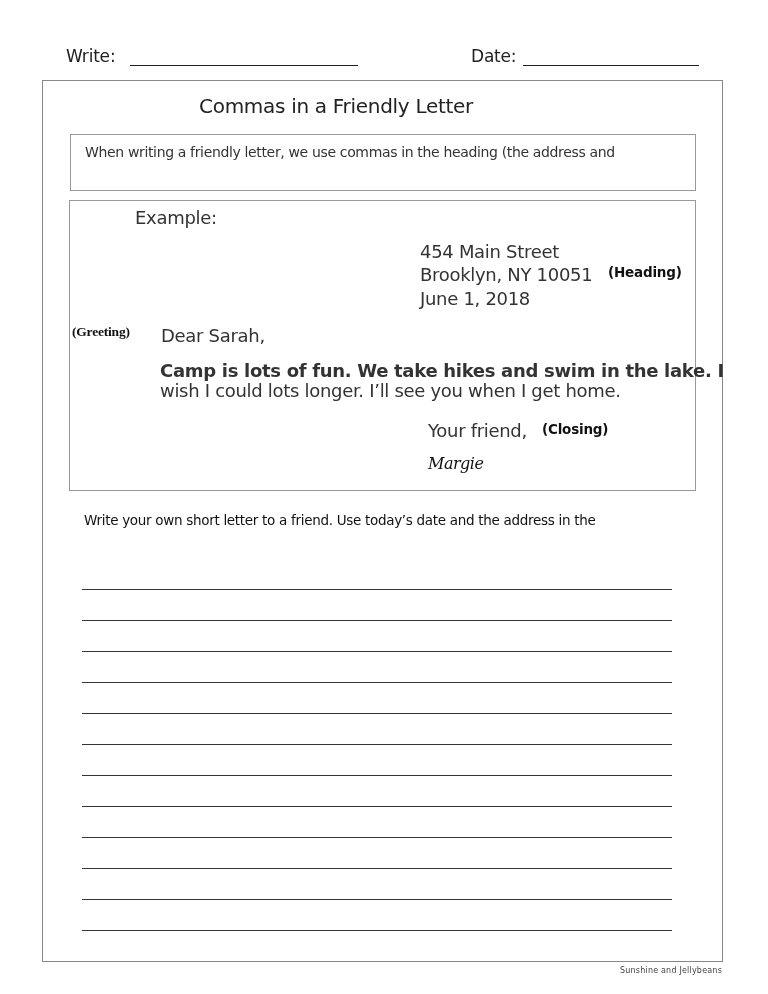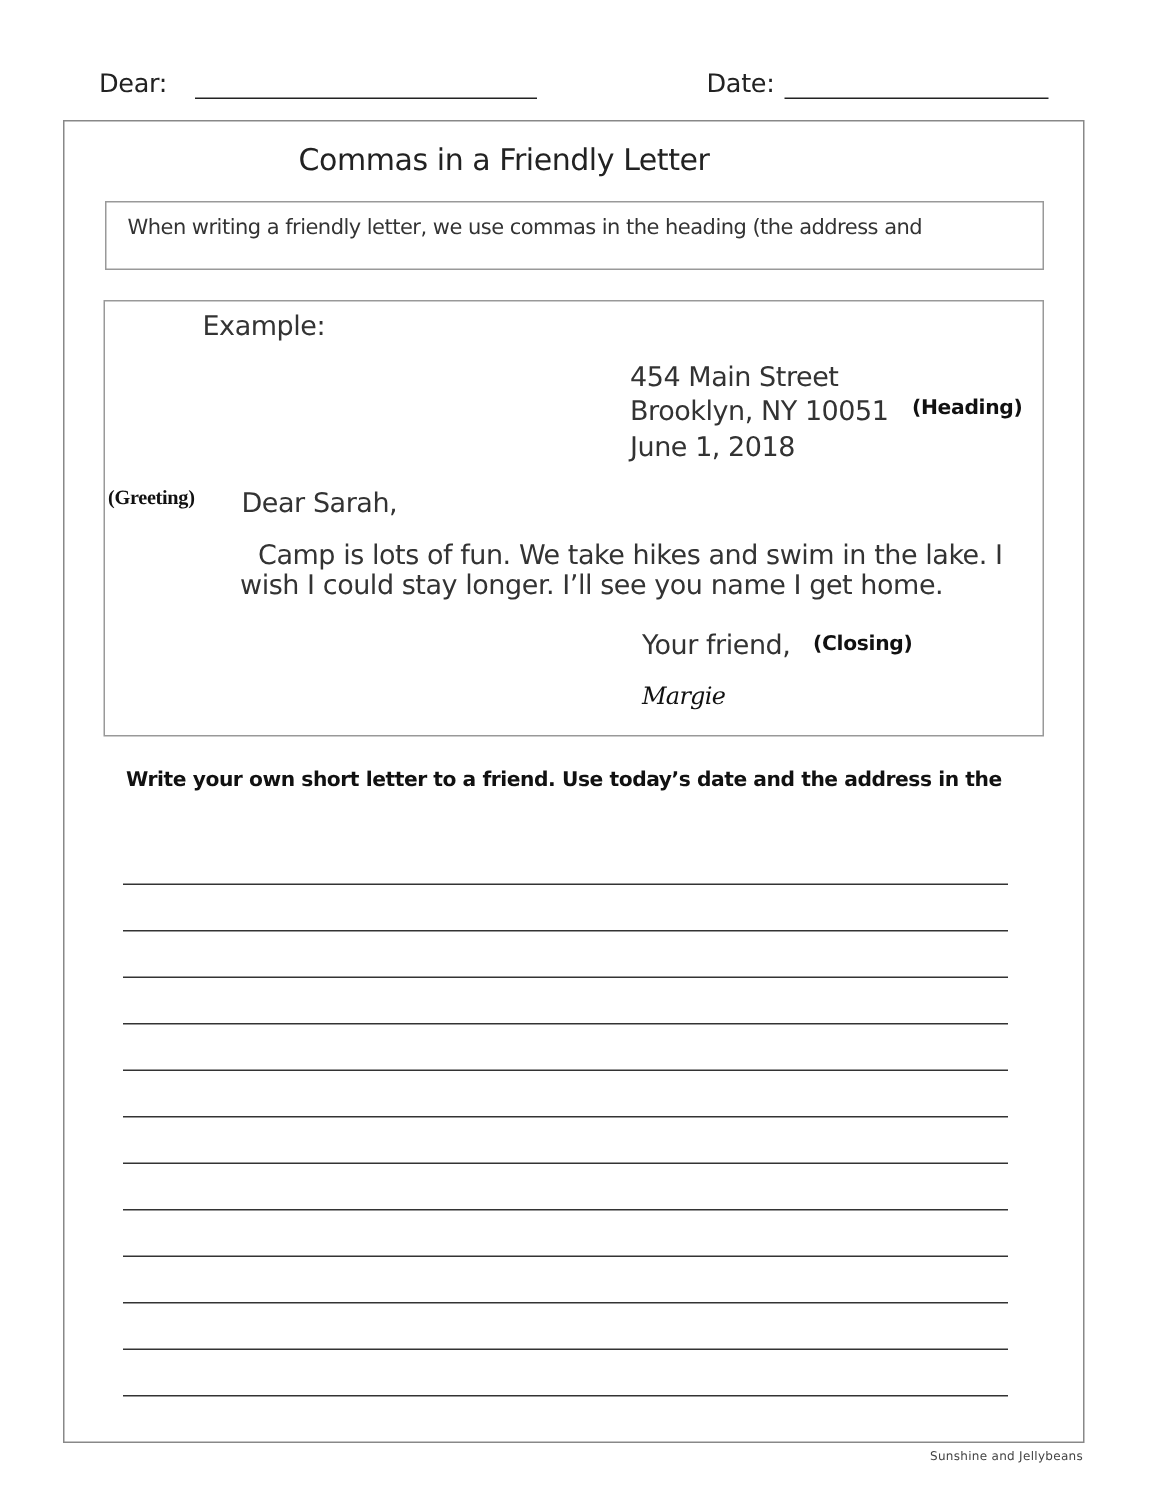--- a/index.html
+++ b/index.html
@@ -10,44 +10,44 @@
   .abs { position: absolute; }
   .hdr-label { font-size: 17px; color: #222; letter-spacing: -0.2px; }
   .uline { position: absolute; height: 0; border-top: 1.2px solid #222; }
 
   .frame { position: absolute; left: 42px; top: 80px; width: 681px; height: 882px;
            border: 1px solid #888; box-sizing: border-box; }
 
   .title { position: absolute; left: 0; width: 672px; top: 94px; text-align: center;
            font-size: 20px; color: #222; letter-spacing: -0.3px; }
 
-  .intro-box { position: absolute; left: 70px; top: 134px; width: 626px; height: 46px;
+  .intro-box { position: absolute; left: 70px; top: 134px; width: 626px; height: 57px;
                border: 1.5px solid #999; box-sizing: border-box; padding: 8px 14px 0 14px;
                font-size: 14px; line-height: 19px; color: #333; letter-spacing: -0.35px; }
 
   .example-box { position: absolute; left: 69px; top: 200px; width: 627px; height: 291px;
                  border: 1.5px solid #999; box-sizing: border-box; }
 
   .ex-text { position: absolute; font-size: 18px; color: #333; letter-spacing: -0.3px; white-space: nowrap; text-align: center; }
   .ex-bold { position: absolute; font-size: 13.5px; font-weight: bold; color: #111; white-space: nowrap; letter-spacing: -0.2px; text-align: right; }
 
   .signature { position: absolute; font-family: "DejaVu Serif", serif; font-style: italic;
                font-size: 16px; color: #111; letter-spacing: -0.5px; text-align: right; }
 
   .instructions { position: absolute; left: 84px; top: 510px; width: 600px;
-                  font-size: 13.5px; font-weight: bold; color: #111; line-height: 20px; letter-spacing: -0.3px; }
+                  font-size: 13.5px; font-weight: normal; color: #111; line-height: 20px; letter-spacing: -0.3px; }
 
   .write-line { position: absolute; left: 82px; width: 590px; height: 0; border-top: 1.3px solid #333; }
 
   .credit { position: absolute; left: 620px; top: 966px; font-size: 8px; color: #444; letter-spacing: 0.2px; white-space: nowrap; }
 </style>
 </head>
 <body>
 
-<span class="abs hdr-label" style="left:66px; top:46px;">Dear:</span>
+<span class="abs hdr-label" style="left:66px; top:46px;">Write:</span>
 <div class="uline" style="left:130px; top:65px; width:228px;"></div>
 <span class="abs hdr-label" style="left:471px; top:46px;">Date:</span>
 <div class="uline" style="left:523px; top:65px; width:176px;"></div>
 
 <div class="frame"></div>
 
 <div class="title">Commas in a Friendly Letter</div>
 
 <div class="intro-box">
   <div>When writing a friendly letter, we use commas in the heading (the address and</div>
@@ -58,22 +58,22 @@
 <span class="ex-text" style="left:135px; top:207px;">Example:</span>
 
 <span class="ex-text" style="left:420px; top:241px;">454 Main Street</span>
 <span class="ex-text" style="left:420px; top:264px;">Brooklyn, NY  10051</span>
 <span class="ex-text" style="left:420px; top:288px;">June 1, 2018</span>
 <span class="ex-bold" style="left:608px; top:264px;">(Heading)</span>
 
 <span class="ex-bold" style="left:72px; top:324px;font-family:Liberation Serif, serif;">(Greeting)</span>
 <span class="ex-text" style="left:161px; top:325px;">Dear Sarah,</span>
 
-<span class="ex-text" style="left:172px; top:360px;">Camp is lots of fun.  We take hikes and swim in the lake.  I</span>
-<span class="ex-text" style="left:160px; top:380px;">wish I could stay longer.  I’ll see you name I get home.</span>
+<span class="ex-text" style="left:160px; top:360px;font-weight:bold;">Camp is lots of fun.  We take hikes and swim in the lake.  I</span>
+<span class="ex-text" style="left:160px; top:380px;">wish I could lots longer.  I’ll see you when I get home.</span>
 
 <span class="ex-text" style="left:428px; top:420px;">Your friend,</span>
 <span class="ex-bold" style="left:542px; top:421px;">(Closing)</span>
 
 <span class="signature" style="left:428px; top:454px;">Margie</span>
 
 <div class="instructions">
   <div>Write your own short letter to a friend.  Use today’s date and the address in the</div>
 </div>
 

